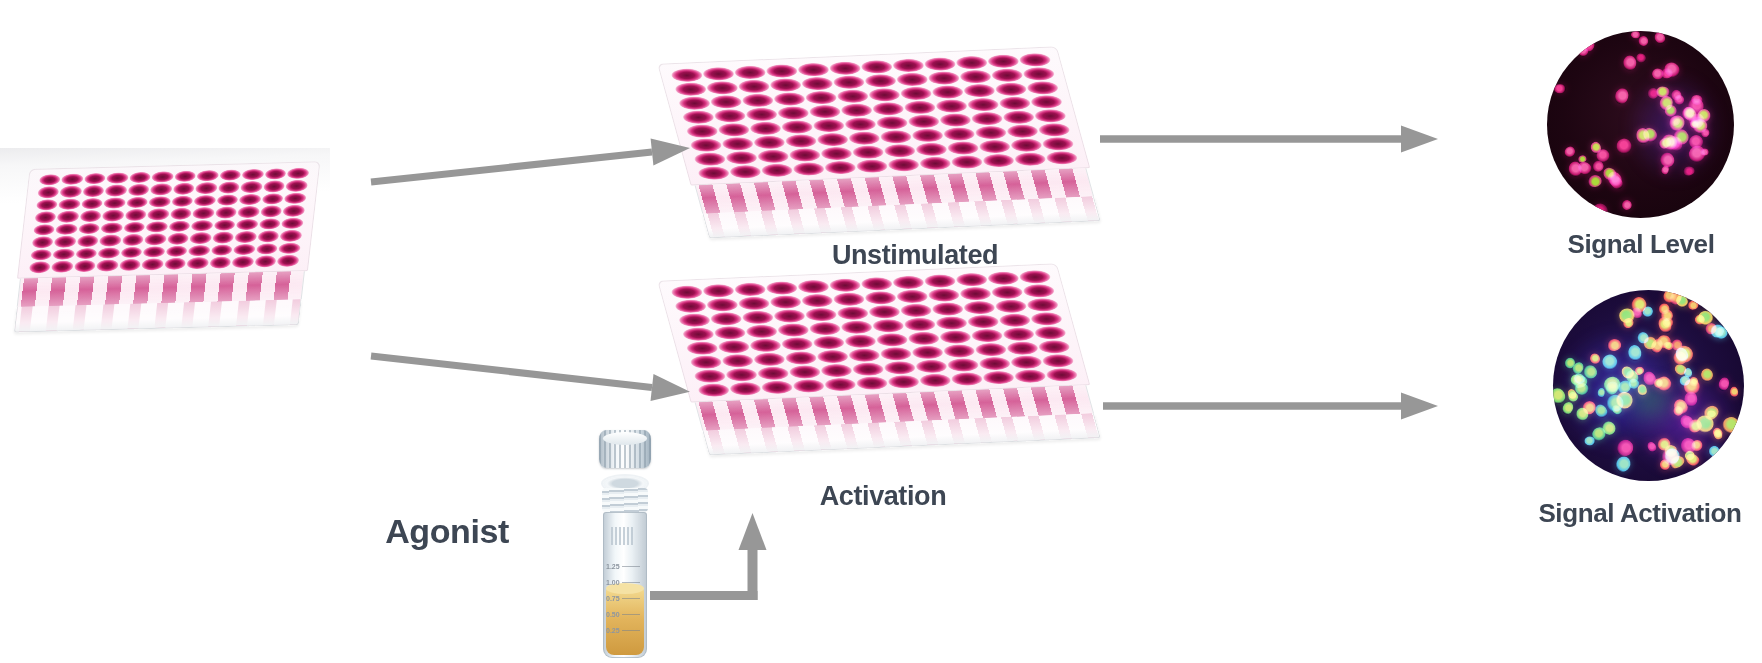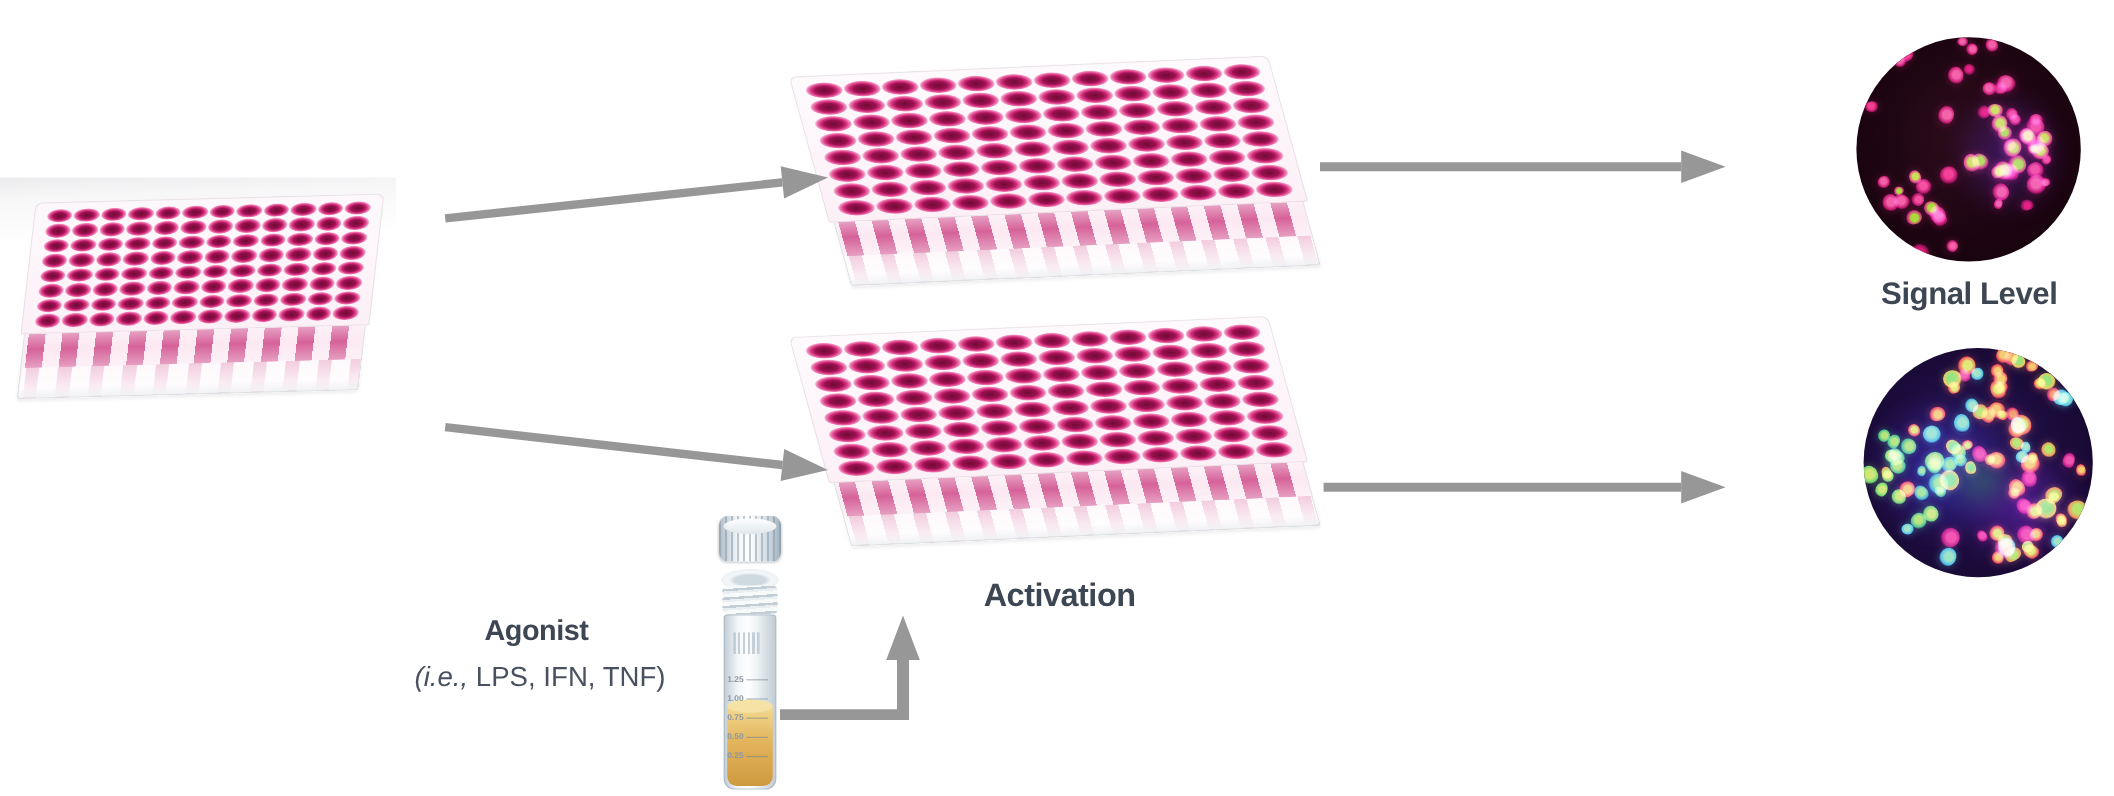--- a/index.html
+++ b/index.html
@@ -639,18 +639,19 @@
       <i class="cell" style="left: 66.4%; top: 35.4%; width: 12.8px; height: 13.8px; transform: translate(-50%, -50%) rotate(106deg); background: radial-gradient(circle at 45% 45%, rgb(255, 210, 78) 0%, rgb(255, 210, 78) 30%, rgb(255, 78, 42) 58%, transparent 75%); box-shadow: rgba(255, 78, 42, 0.4) 0px 0px 6px;"></i>
       <i class="cell" style="left: 82.5%; top: 20.3%; width: 12.1px; height: 10.5px; transform: translate(-50%, -50%) rotate(137deg); background: radial-gradient(circle at 45% 45%, rgb(255, 156, 58) 0%, rgb(255, 156, 58) 30%, rgb(224, 42, 80) 58%, transparent 75%); box-shadow: rgba(224, 42, 80, 0.4) 0px 0px 6px;"></i>
       <i class="cell" style="left: 58.2%; top: 10%; width: 11.1px; height: 10.6px; transform: translate(-50%, -50%) rotate(150deg); background: radial-gradient(circle at 45% 45%, rgb(255, 210, 78) 0%, rgb(255, 210, 78) 30%, rgb(255, 78, 42) 58%, transparent 75%); box-shadow: rgba(255, 78, 42, 0.4) 0px 0px 6px;"></i>
       <i class="cell" style="left: 61%; top: 3%; width: 12.7px; height: 13.7px; transform: translate(-50%, -50%) rotate(19deg); background: radial-gradient(circle at 45% 45%, rgb(255, 210, 78) 0%, rgb(255, 210, 78) 30%, rgb(255, 78, 42) 58%, transparent 75%); box-shadow: rgba(255, 78, 42, 0.4) 0px 0px 6px;"></i>
       <i class="cell" style="left: 58.2%; top: 27.2%; width: 13.6px; height: 13.4px; transform: translate(-50%, -50%) rotate(13deg); background: radial-gradient(circle at 45% 45%, rgb(255, 210, 78) 0%, rgb(255, 210, 78) 30%, rgb(255, 78, 42) 58%, transparent 75%); box-shadow: rgba(255, 78, 42, 0.4) 0px 0px 6px;"></i>
       <i class="cell" style="left: 64.9%; top: 28.8%; width: 10.6px; height: 10.5px; transform: translate(-50%, -50%) rotate(140deg); background: radial-gradient(circle at 45% 45%, rgb(255, 156, 58) 0%, rgb(255, 156, 58) 30%, rgb(224, 42, 80) 58%, transparent 75%); box-shadow: rgba(224, 42, 80, 0.4) 0px 0px 6px;"></i>
       <i class="cell" style="left: 60.1%; top: 17.3%; width: 11.1px; height: 10.4px; transform: translate(-50%, -50%) rotate(10deg); background: radial-gradient(circle at 45% 45%, rgb(255, 210, 78) 0%, rgb(255, 210, 78) 30%, rgb(255, 78, 42) 58%, transparent 75%); box-shadow: rgba(255, 78, 42, 0.4) 0px 0px 6px;"></i>
       <i class="cell" style="left: 54.2%; top: 29.5%; width: 14.7px; height: 10.9px; transform: translate(-50%, -50%) rotate(114deg); background: radial-gradient(circle at 45% 45%, rgb(255, 210, 78) 0%, rgb(255, 210, 78) 30%, rgb(255, 78, 42) 58%, transparent 75%); box-shadow: rgba(255, 78, 42, 0.4) 0px 0px 6px;"></i>
     </div>
 
+  <div class="lbl" style="left:915px;top:240px">Unstimulated</div>
   <div class="lbl" style="left:883px;top:481px">Activation</div>
   <div class="lbl small" style="left:1641px;top:229px">Signal Level</div>
-  <div class="lbl small" style="left:447px;top:512px;font-size:24px">Agonist</div>
-  <div class="sub" style="left:450px;top:551px"><i>(i.e.,</i><span> LPS, IFN, TNF)</span></div>
+  <div class="lbl small" style="left:1640px;top:498px">Signal Activation</div>
+  <div class="lbl small" style="left:447px;top:512px;font-size:34px">Agonist</div>
 
 </div>
 
 </body></html>

